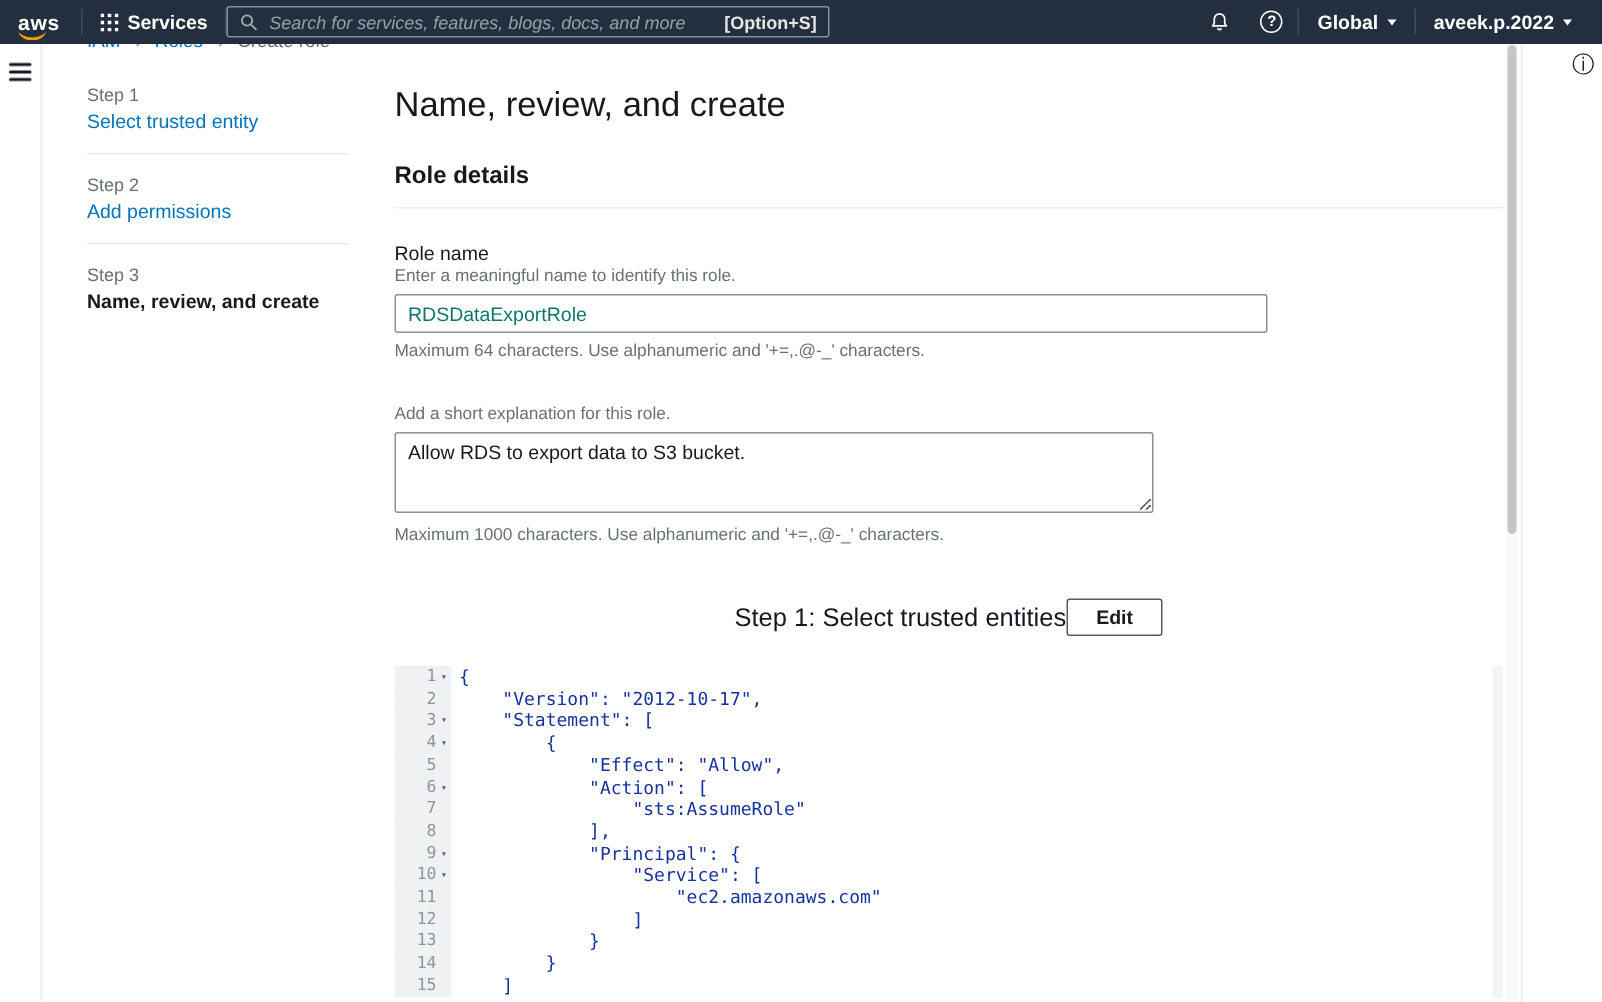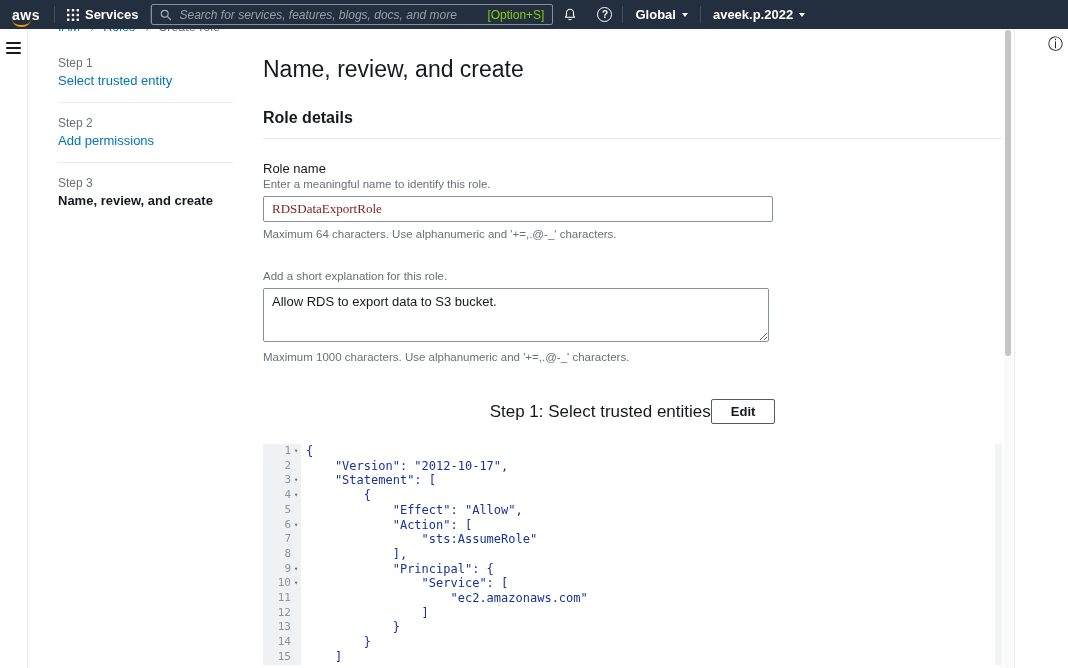--- a/index.html
+++ b/index.html
@@ -7,39 +7,39 @@
     width: 1068px; height: 668px; overflow: hidden;
     background: #fff; color: #16191f;
     font-family: "Liberation Sans", sans-serif; font-size: 13px;
   }
   button { background: none; border: none; font: inherit; color: inherit; cursor: pointer; }
 
   
   .topnav {
     position: fixed; top: 0; left: 0; right: 0; height: 29px; z-index: 20;
     background: var(--nav-bg, #232f3e); color: #fff;
-    display: flex; align-items: center; justify-content: flex-start;
+    display: flex; align-items: center; justify-content: space-between;
   }
   .nav-left, .nav-right { display: flex; align-items: center; height: 100%; }
   .aws-logo { position: relative; padding: 0 14px 0 12px; height: 100%; display: flex; align-items: center; }
   .aws-text { font-weight: 700; font-size: 14px; letter-spacing: .5px; position: relative; }
   .aws-text::after {
     content: ""; position: absolute; left: 0px; bottom: -4px; width: 19px; height: 7px;
     border-bottom: 2px solid var(--accent-orange, #ff9900);
     border-radius: 0 0 60% 60% / 0 0 100% 100%;
   }
   .nav-sep { width: 1px; height: 17px; background: #414c59; }
   .nav-item { display: flex; align-items: center; gap: 6px; padding: 0 12px; height: 100%; font-size: 13px; font-weight: 700; color: #fff; }
   .nav-search {
     display: flex; align-items: center; gap: 7px;
     width: 402px; height: 21px; padding: 0 8px;
     border: 1px solid #87919b; border-radius: 2px; background: var(--nav-bg, #232f3e);
   }
   .search-ph { flex: 1; font-style: italic; font-size: 12px; color: #95a0a6; white-space: nowrap; overflow: hidden; }
-  .search-shortcut { font-size: 12px; color: #84cc16; font-weight: 400; }
+  .search-shortcut { font-size: 12px; color: #e5e5e5; font-weight: 700; }
   .icon-btn { display: flex; align-items: center; justify-content: center; padding: 0 10px; height: 100%; }
   .help-circle {
     width: 15px; height: 15px; border: 1.4px solid #fff; border-radius: 50%;
     display: flex; align-items: center; justify-content: center;
     font-size: 10px; font-weight: 700; line-height: 1;
   }
   .caret { width: 0; height: 0; border-left: 3.5px solid transparent; border-right: 3.5px solid transparent; border-top: 4px solid #fff; display: inline-block; }
   .nav-right { padding-right: 8px; }
 
   
@@ -68,23 +68,23 @@
 
   .main-col { width: 739px; flex: none; }
   h1[data-name="page-title"] { font-size: 23px; font-weight: 400; color: #16191f; }
   h2[data-name="role-details-heading"] { font-size: 16px; font-weight: 700; margin-top: 26px; }
   hr.rule { border: none; border-top: 1px solid #eaeded; margin-top: 11px; }
 
   .field { margin-top: 22px; }
   .field label { font-size: 13px; color: #16191f; display: block; }
   .hint { font-size: 11.5px; color: #687078; margin-top: 2px; }
   .text-input {
-    margin-top: 6px; width: 510px; height: 26px; padding: 0 8px;
-    border: 1px solid #879196; border-radius: 2px; font-size: 13px; color: #7f1d1d;
-    font-family: Liberation Serif, serif; background: #fff;
+    margin-top: 6px; width: 582px; height: 26px; padding: 0 8px;
+    border: 1px solid #879196; border-radius: 2px; font-size: 13px; color: #0f766e;
+    font-family: Liberation Sans, sans-serif; background: #fff;
   }
   .textarea {
     margin-top: 6px; width: 506px; height: 54px; padding: 5px 8px;
     border: 1px solid #879196; border-radius: 2px; font-size: 13px; color: #16191f;
     font-family: "Liberation Sans", sans-serif; resize: vertical; background: #fff;
   }
   .constraint { font-size: 11.5px; color: #687078; margin-top: 6px; }
   .field-desc { margin-top: 30px; }
 
   .section-head { margin-top: 36px; display: flex; align-items: center; justify-content: center; }

